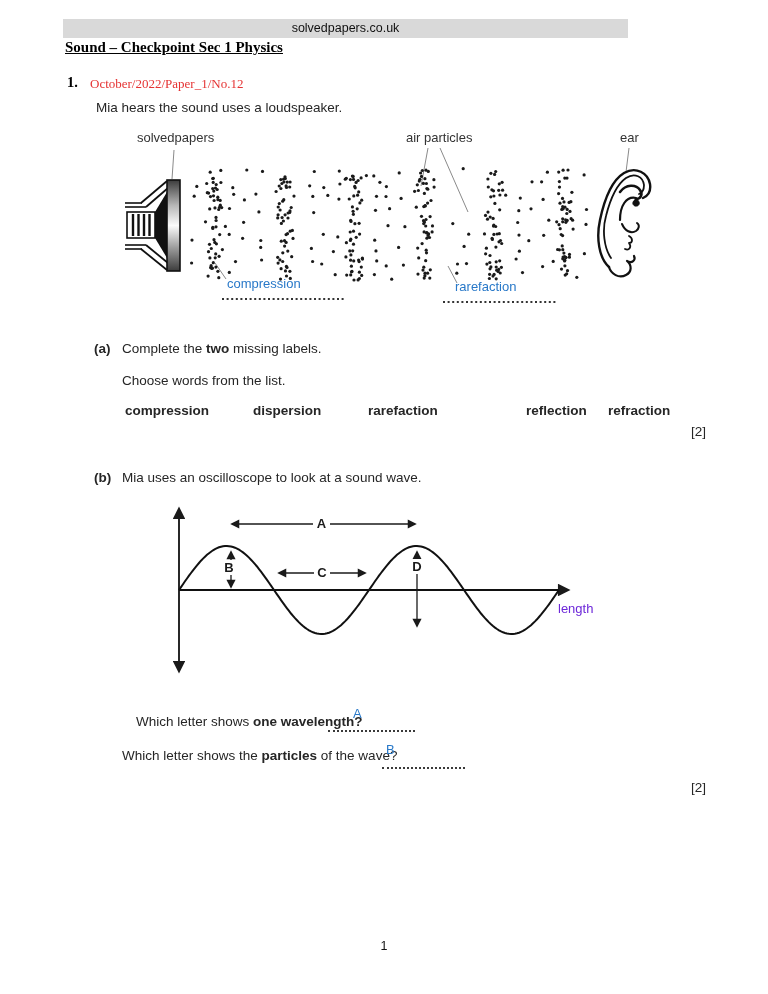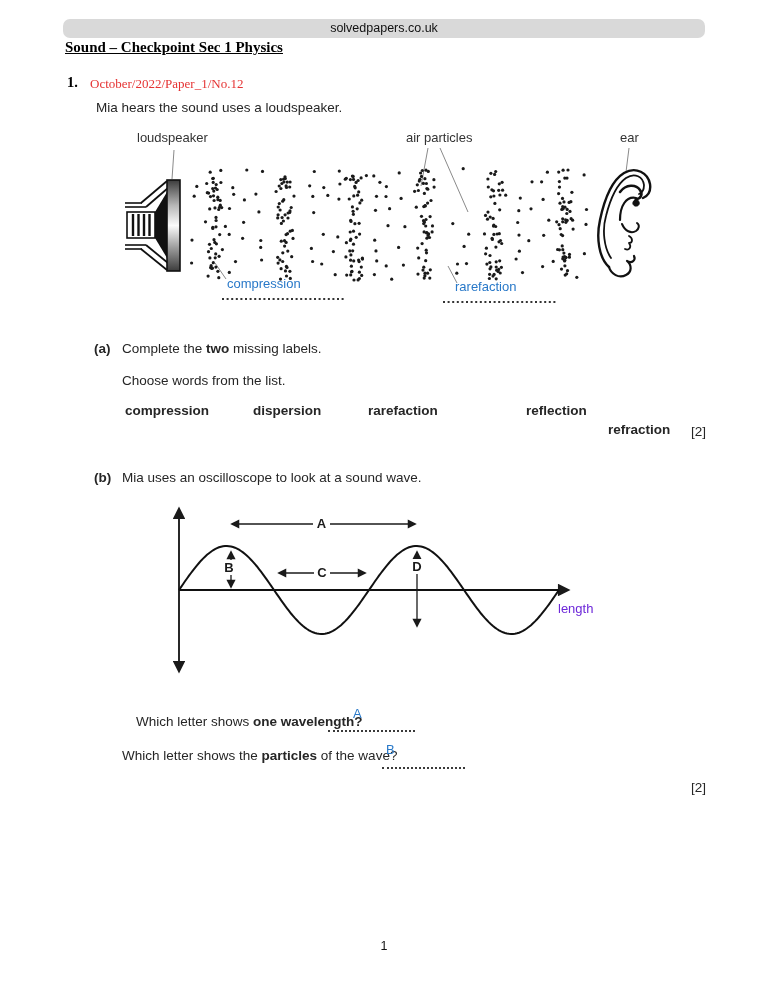--- a/index.html
+++ b/index.html
@@ -19,21 +19,21 @@
   .pagetitle{font-size:15px;font-weight:bold;text-decoration:underline;color:#000000;}
   .dotline{border-bottom:2px dotted #3a3a3a;height:9px;}
   .waveletter{font-size:13px;font-weight:bold;color:#1a1a1a;background:#fff;
     text-align:center;line-height:15px;}
   .figlabel{font-size:13px;color:#333;}
   svg{display:block;}
 </style>
 </head>
 <body>
 
-<div class="abs headerbar" style="left:63px;top:19px;width:642px;height:19px;border-radius:7px;">
+<div class="abs headerbar" style="left:63px;top:19px;width:565px;height:19px;">
   <span>solvedpapers.co.uk</span>
 </div>
 
 <div class="abs pagetitle serif" style="left:65px;top:39px;">Sound – Checkpoint Sec 1 Physics</div>
 
 <div class="abs serif b" style="left:67px;top:74px;font-size:14.5px;color:#000;">1.</div>
 <div class="abs serif red" style="left:90px;top:76px;font-size:13px;">October/2022/Paper_1/No.12</div>
 <div class="abs t" style="left:96px;top:100px;">Mia hears the sound uses a loudspeaker.</div>
 
 <svg id="fig" class="abs" style="left:120px;top:126px;" width="560" height="186" viewBox="0 0 560 186">
@@ -488,37 +488,37 @@
       <path d="M15,90 C8,80 6,62 10,48 C14,32 20,17 30,10 C39,4 47,9 48,17 C48,22 46,25 43,26" stroke-width="1.8"></path>
       <path d="M24,24 C30,16 40,16 44,22 C47,26 45,31 40,31" stroke-width="2.6"></path>
       <path d="M40,31 C45,33 44,39 39,38 C36,37 36,33 40,31 Z" fill="#111" stroke-width="1"></path>
       <path d="M24,52 C24,38 30,28 40,30" stroke-width="2.2"></path>
       <path d="M26,56 C29,63 35,66 40,63 C43,61 44,57 41,55" stroke-width="2"></path>
       <path d="M33,68 C37,70 37,75 33,75 C36,79 33,83 29,81" stroke-width="1.8"></path>
       <path d="M13,99 C15,106 23,111 30,107 C36,104 36,97 31,93 C36,96 40,92 38,88" stroke-width="2.2"></path>
     </g>
   </svg>
 
-<div class="abs figlabel" style="left:137px;top:130px;">loudspeaker</div>
+<div class="abs figlabel" style="left:137px;top:130px;">solvedpapers</div>
 <div class="abs figlabel" style="left:406px;top:130px;text-align:right;">air particles</div>
 <div class="abs figlabel" style="left:620px;top:130px;">ear</div>
 <div class="abs small blue" style="left:227px;top:276px;">compression</div>
 <div class="abs small blue" style="left:455px;top:279px;">rarefaction</div>
 
 <div class="abs t b" style="left:94px;top:341px;">(a)</div>
 <div class="abs t" style="left:122px;top:341px;">
   <span>Complete the </span><span class="b">two</span><span> missing labels.</span>
 </div>
 <div class="abs t" style="left:122px;top:373px;">Choose words from the list.</div>
 
 <div class="abs t b" style="left:125px;top:403px;">compression</div>
 <div class="abs t b" style="left:253px;top:403px;">dispersion</div>
 <div class="abs t b" style="left:368px;top:403px;">rarefaction</div>
 <div class="abs t b" style="left:490px;top:403px;padding-left:36px;">reflection</div>
-<div class="abs t b" style="left:608px;top:422px;">refraction</div>
+<div class="abs t b" style="left:608px;top:403px;">refraction</div>
 
 <div class="abs t" style="left:691px;top:424px;">[2]</div>
 
 <div class="abs t b" style="left:94px;top:470px;">(b)</div>
 <div class="abs t" style="left:122px;top:470px;">Mia uses an oscilloscope to look at a sound wave.</div>
 
 <svg id="wave" class="abs" style="left:140px;top:492px;" width="540" height="205" viewBox="0 0 540 205">
     <defs>
       <marker id="ah" viewBox="0 0 10 10" refX="8" refY="5" markerWidth="8" markerHeight="7" orient="auto-start-reverse">
         <path d="M0,0 L10,5 L0,10 Z" fill="#1a1a1a"></path>

